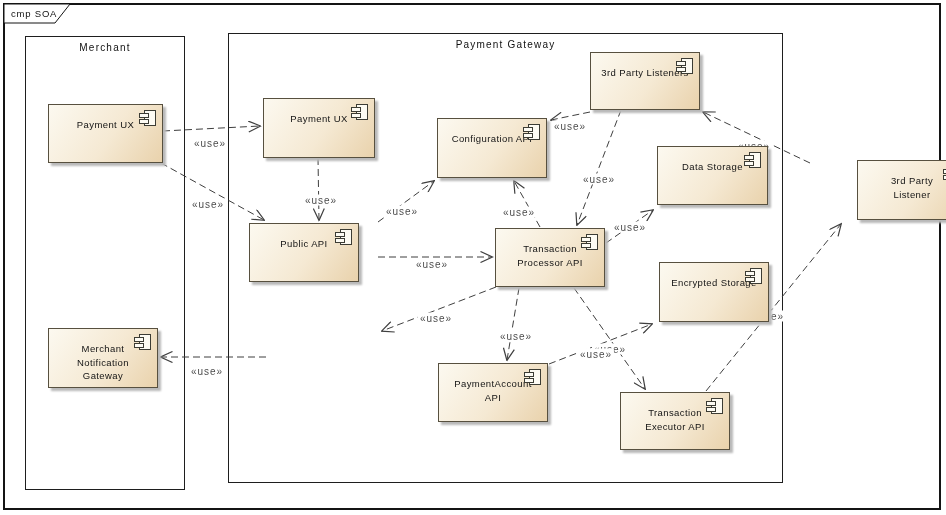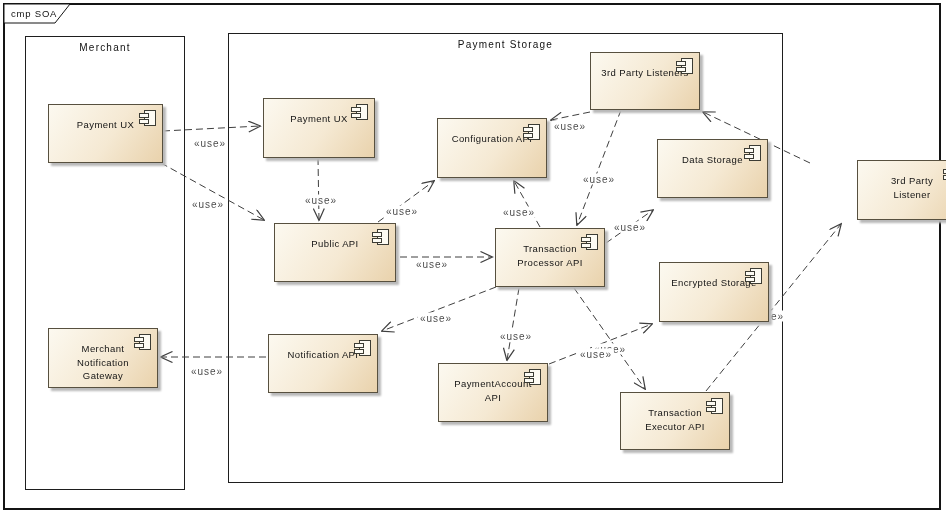--- a/index.html
+++ b/index.html
@@ -25,21 +25,21 @@
 </style>
 </head>
 <body>
 
 <div class="stage" id="stage">
   <div class="outer-frame"></div>
 <div class="frame" style="left: 25px; top: 36px; width: 160px; height: 454px;">
       <div class="frame-title">Merchant</div>
     </div>
     <div class="frame" style="left: 228px; top: 33px; width: 555px; height: 450px;">
-      <div class="frame-title">Payment Storage</div>
+      <div class="frame-title">Payment Gateway</div>
     </div>
     <svg width="946" height="515" class="wires">
       <defs>
         <marker id="arr" viewBox="-13 -6 14 12" markerWidth="14" markerHeight="12" refX="-0.5" refY="0" orient="auto" markerUnits="userSpaceOnUse">
  <path d="M-12,-5.5 L0,0 L-12,5.5" fill="none" stroke="#3f3f3f" stroke-width="1.2"></path>
         </marker>
       </defs>
       <polygon points="4,4 70,4 55,23 4,23" fill="#fff" stroke="#141414" stroke-width="1"></polygon>
       <text x="11" y="17" class="tab-text">cmp SOA</text>
       <line x1="163" y1="131" x2="260" y2="126" stroke="#3f3f3f" stroke-width="1" stroke-dasharray="7,4" marker-end="url(#arr)"></line>
@@ -100,21 +100,21 @@
     <div class="comp" style="left: 263px; top: 98px; width: 112px; height: 60px;">
       <div class="comp-label">
         <div>Payment UX</div>
       </div>
       <span class="comp-icon"><svg viewBox="0 0 20 19" width="20" height="19">
  <rect x="6.5" y="1.5" width="11" height="15" fill="#fdfbf3" stroke="#3c3c34"></rect>
  <rect x="1.5" y="4.5" width="9" height="4" fill="#fdfbf3" stroke="#3c3c34"></rect>
  <rect x="1.5" y="10.5" width="9" height="4" fill="#fdfbf3" stroke="#3c3c34"></rect>
         </svg></span>
     </div>
-    <div class="comp" style="left: 274px; top: 223px; width: 122px; height: 59px;">
+    <div class="comp" style="left: 249px; top: 223px; width: 110px; height: 59px;">
       <div class="comp-label">
         <div>Public API</div>
       </div>
       <span class="comp-icon"><svg viewBox="0 0 20 19" width="20" height="19">
  <rect x="6.5" y="1.5" width="11" height="15" fill="#fdfbf3" stroke="#3c3c34"></rect>
  <rect x="1.5" y="4.5" width="9" height="4" fill="#fdfbf3" stroke="#3c3c34"></rect>
  <rect x="1.5" y="10.5" width="9" height="4" fill="#fdfbf3" stroke="#3c3c34"></rect>
         </svg></span>
     </div>
     <div class="comp" style="left: 437px; top: 118px; width: 110px; height: 60px;">
@@ -131,30 +131,20 @@
       <div class="comp-label">
         <div>Transaction</div>
         <div>Processor API</div>
       </div>
       <span class="comp-icon"><svg viewBox="0 0 20 19" width="20" height="19">
  <rect x="6.5" y="1.5" width="11" height="15" fill="#fdfbf3" stroke="#3c3c34"></rect>
  <rect x="1.5" y="4.5" width="9" height="4" fill="#fdfbf3" stroke="#3c3c34"></rect>
  <rect x="1.5" y="10.5" width="9" height="4" fill="#fdfbf3" stroke="#3c3c34"></rect>
         </svg></span>
     </div>
-    <div class="comp" style="left: 268px; top: 334px; width: 110px; height: 59px;">
-      <div class="comp-label">
-        <div>Notification API</div>
-      </div>
-      <span class="comp-icon"><svg viewBox="0 0 20 19" width="20" height="19">
- <rect x="6.5" y="1.5" width="11" height="15" fill="#fdfbf3" stroke="#3c3c34"></rect>
- <rect x="1.5" y="4.5" width="9" height="4" fill="#fdfbf3" stroke="#3c3c34"></rect>
- <rect x="1.5" y="10.5" width="9" height="4" fill="#fdfbf3" stroke="#3c3c34"></rect>
-        </svg></span>
-    </div>
     <div class="comp" style="left: 438px; top: 363px; width: 110px; height: 59px;">
       <div class="comp-label">
         <div>PaymentAccount</div>
         <div>API</div>
       </div>
       <span class="comp-icon"><svg viewBox="0 0 20 19" width="20" height="19">
  <rect x="6.5" y="1.5" width="11" height="15" fill="#fdfbf3" stroke="#3c3c34"></rect>
  <rect x="1.5" y="4.5" width="9" height="4" fill="#fdfbf3" stroke="#3c3c34"></rect>
  <rect x="1.5" y="10.5" width="9" height="4" fill="#fdfbf3" stroke="#3c3c34"></rect>
         </svg></span>
@@ -162,21 +152,21 @@
     <div class="comp" style="left: 590px; top: 52px; width: 110px; height: 58px;">
       <div class="comp-label">
         <div>3rd Party Listeners</div>
       </div>
       <span class="comp-icon"><svg viewBox="0 0 20 19" width="20" height="19">
  <rect x="6.5" y="1.5" width="11" height="15" fill="#fdfbf3" stroke="#3c3c34"></rect>
  <rect x="1.5" y="4.5" width="9" height="4" fill="#fdfbf3" stroke="#3c3c34"></rect>
  <rect x="1.5" y="10.5" width="9" height="4" fill="#fdfbf3" stroke="#3c3c34"></rect>
         </svg></span>
     </div>
-    <div class="comp" style="left: 657px; top: 139px; width: 111px; height: 59px;">
+    <div class="comp" style="left: 657px; top: 146px; width: 111px; height: 59px;">
       <div class="comp-label">
         <div>Data Storage</div>
       </div>
       <span class="comp-icon"><svg viewBox="0 0 20 19" width="20" height="19">
  <rect x="6.5" y="1.5" width="11" height="15" fill="#fdfbf3" stroke="#3c3c34"></rect>
  <rect x="1.5" y="4.5" width="9" height="4" fill="#fdfbf3" stroke="#3c3c34"></rect>
  <rect x="1.5" y="10.5" width="9" height="4" fill="#fdfbf3" stroke="#3c3c34"></rect>
         </svg></span>
     </div>
     <div class="comp" style="left: 659px; top: 262px; width: 110px; height: 60px;">

